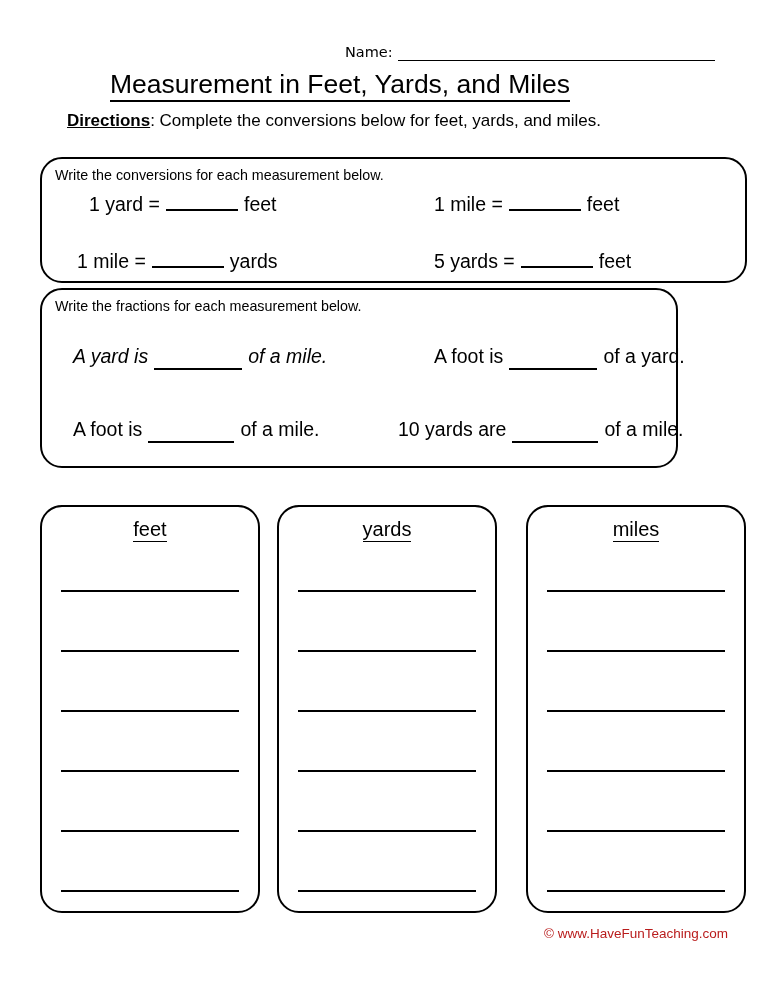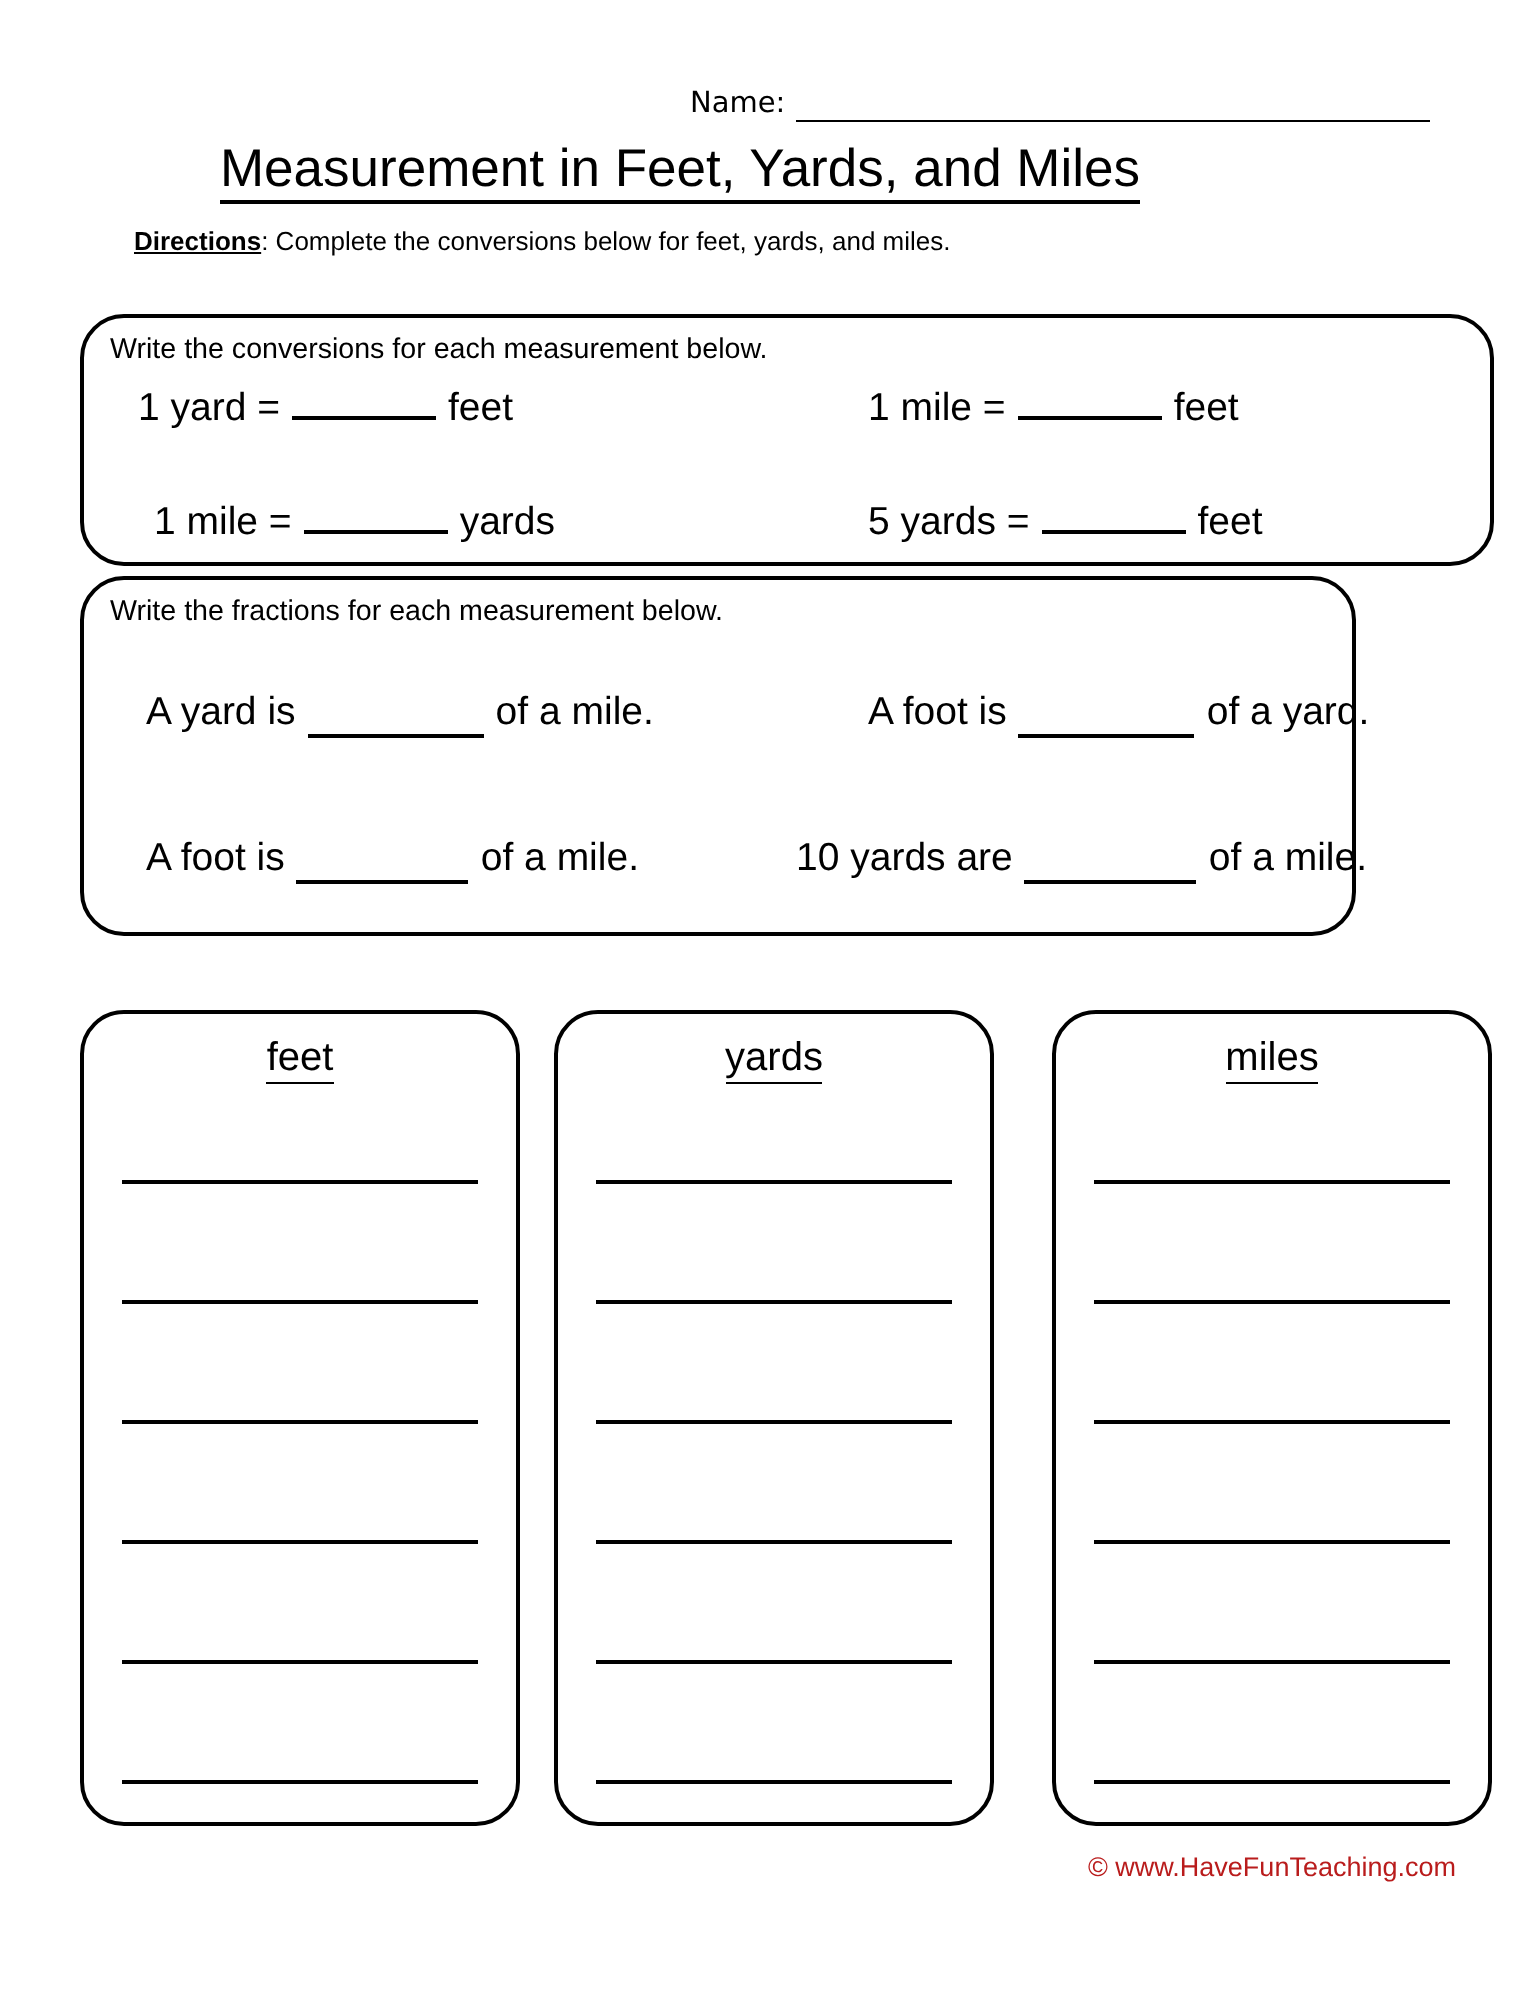--- a/index.html
+++ b/index.html
@@ -56,21 +56,21 @@
     white-space: nowrap;
   }
   .title span {
     border-bottom: 2.2px solid #000;
     padding-bottom: 1px;
   }
 
   
   .directions {
     position: absolute;
-    font-size: 13px;
+    font-size: 17px;
     line-height: 19px;
     white-space: nowrap;
   }
   .directions .dir-word {
     font-weight: bold;
     text-decoration: underline;
     text-underline-offset: 1px;
   }
   #directions-1 { left: 67px; top: 111px; }
   #directions-2 { left: 67px; top: 478px; }
@@ -111,27 +111,27 @@
     height: 14px;
     margin: 0 6px;
   }
   
   .blank.low {
     position: relative;
     top: 7px;
   }
 
   
-  #p1 { left: 69px;  top: 192px; }
+  #p1 { left: 89px;  top: 192px; }
   #p2 { left: 434px; top: 192px; }
   #p3 { left: 77px;  top: 249px; }
   #p4 { left: 434px; top: 249px; }
 
   
-  #p5 { left: 73px;  top: 344px; }
+  #p5 { left: 73px;  top: 344px; font-style: italic; }
   #p6 { left: 434px; top: 344px; }
   #p7 { left: 73px;  top: 417px; }
   #p8 { left: 398px; top: 417px; }
   .w72  { width: 72px; }
   .w86  { width: 86px; }
   .w88  { width: 88px; }
 
   
   .colbox {
     position: absolute;

